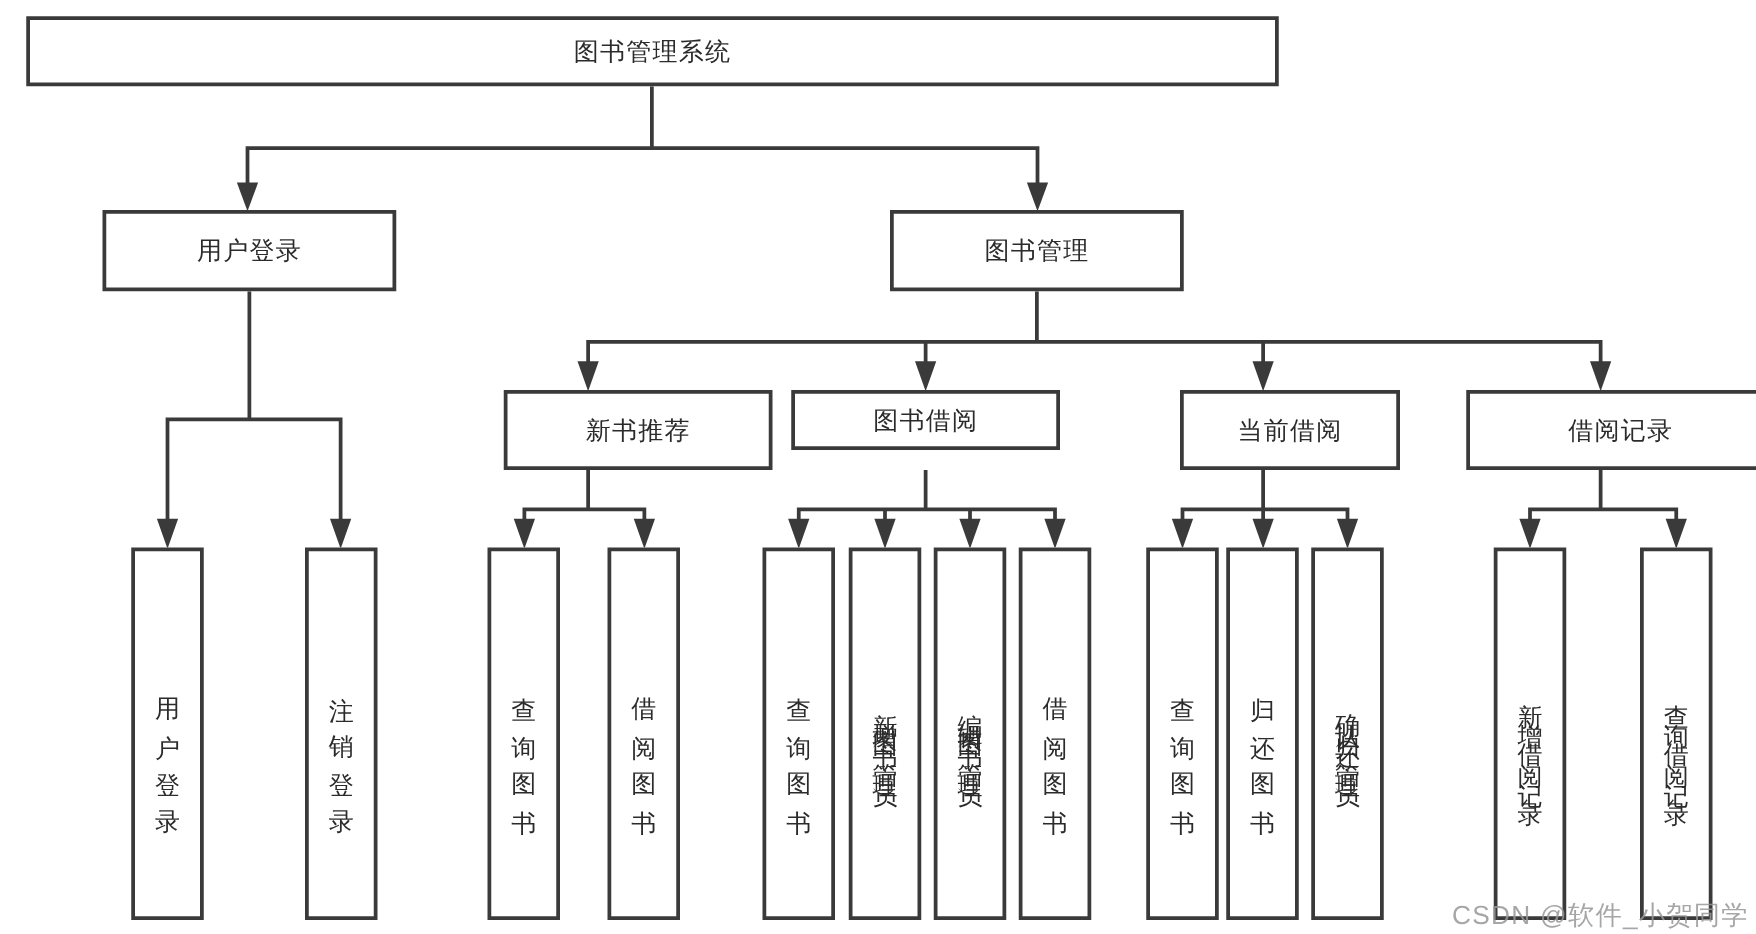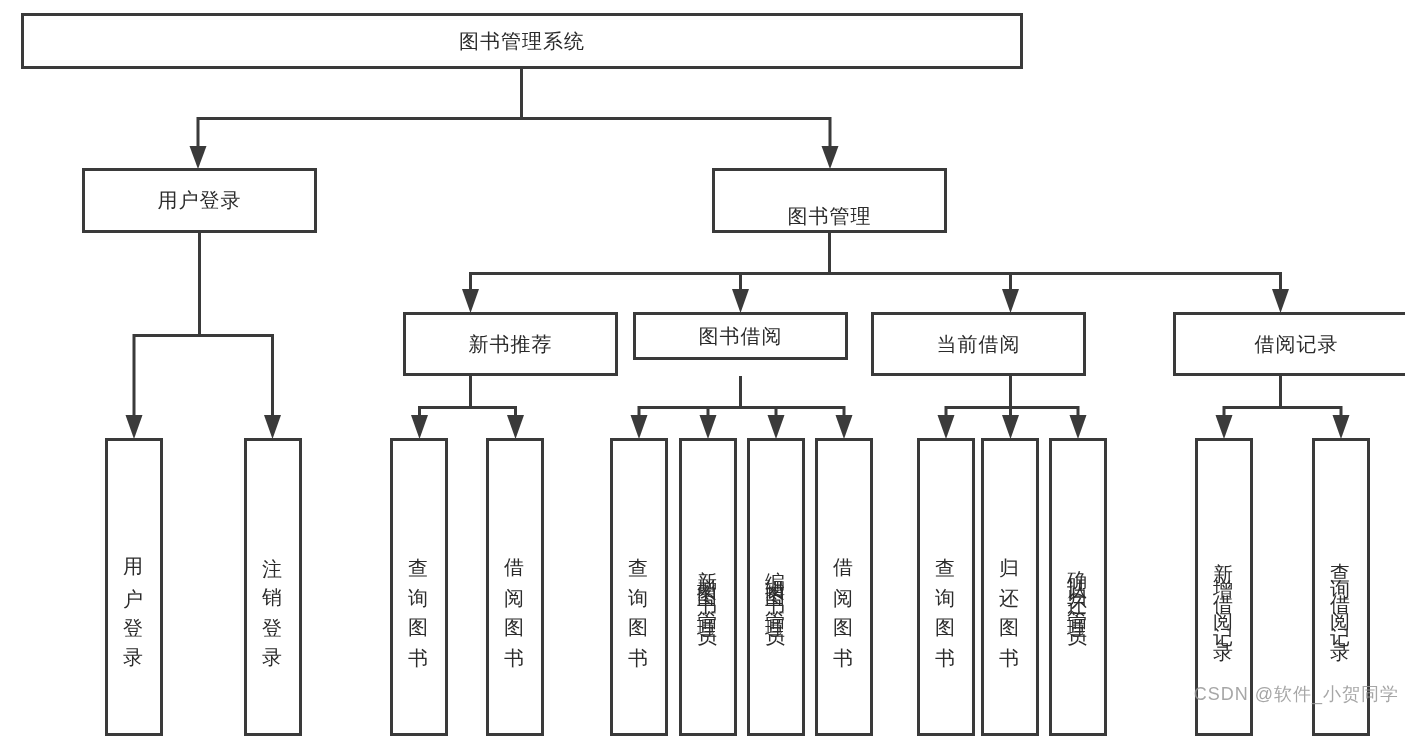--- a/index.html
+++ b/index.html
@@ -28,24 +28,24 @@
     justify-content: center;
     color: #2b2b2b;
     font-size: 20px;
     letter-spacing: 1px;
     z-index: 2;
   }
   .node .label { white-space: nowrap; }
   
   .b-root { left: 21px;  top: 13px;  width: 1002px; height: 56px; }
   .b-l2a  { left: 82px;  top: 168px; width: 235px;  height: 65px; }
-  .b-l2b  { left: 712px; top: 168px; width: 235px;  height: 65px; align-items: flex-end; }
+  .b-l2b  { left: 712px; top: 168px; width: 235px;  height: 65px; }
   .b-l3a  { left: 363px; top: 312px; width: 215px;  height: 64px; margin-left: 40px; }
   .b-l3b  { left: 633px; top: 312px; width: 215px;  height: 48px; }
-  .b-l3c  { left: 871px; top: 312px; width: 215px;  height: 64px; justify-content: center; }
+  .b-l3c  { left: 944px; top: 312px; width: 176px;  height: 64px; justify-content: center; }
   .b-l3d  { left: 1173px;top: 312px; width: 247px;  height: 64px; text-align: right; }
   
   .leaf {
     top: 438px;
     width: 58px;
     height: 298px;
     writing-mode: vertical-rl;
     text-orientation: mixed;
   }
   .lf1  { left: 105px; }
@@ -60,22 +60,22 @@
   .lf10 { left: 981px; }
   .lf11 { left: 1049px; }
   .lf12 { left: 1195px; }
   .lf13 { left: 1312px; }
   .ls4 .label { letter-spacing: 30px; margin-top: 30px; }
   .ls6 .label { letter-spacing: 16px; margin-top: 16px; }
   .ls9 .label { letter-spacing: 8px;  margin-top: 8px;  }
   .watermark {
     position: absolute;
     right: 6px;
-    top: 682px;
-    font-size: 18px;
+    top: 718px;
+    font-size: 21px;
     color: rgba(150,150,150,0.85);
     letter-spacing: 1px;
     z-index: 10;
     white-space: nowrap;
   }
 </style>
 </head>
 <body>
 
 <div class="canvas">

